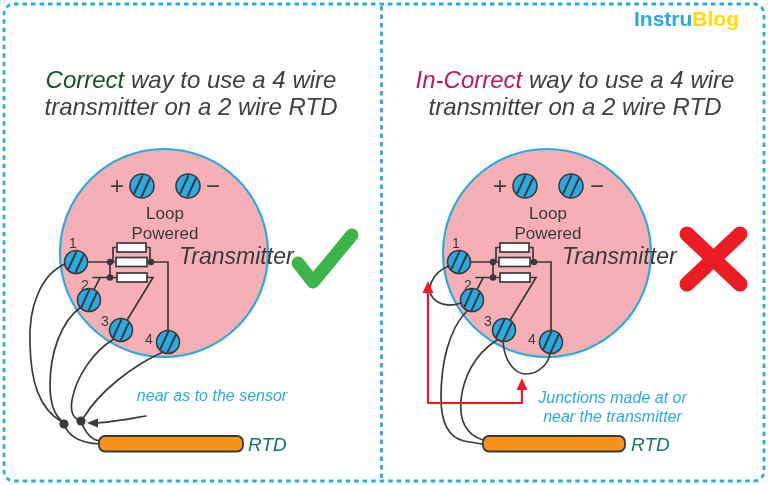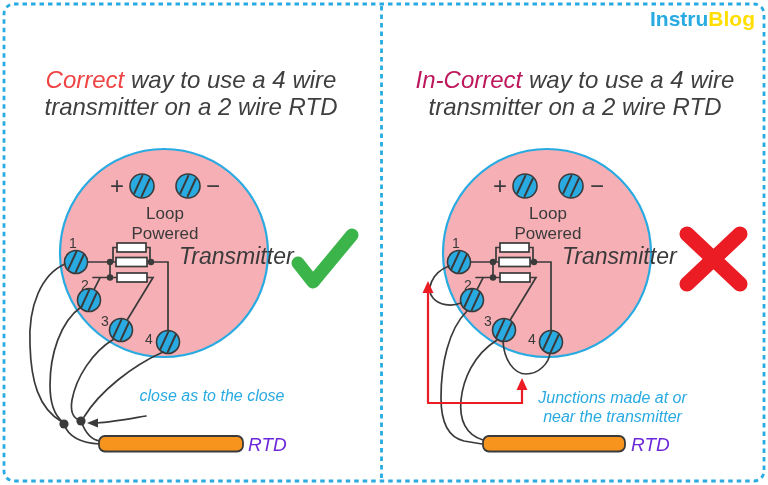--- a/index.html
+++ b/index.html
@@ -6,31 +6,31 @@
   #stage{
     position:relative;width:768px;height:485px;background:#ffffff;overflow:hidden;
     font-family:"Liberation Sans", sans-serif;color:#3a3a3a;
   }
   #stage svg{position:absolute;left:0;top:0;}
   .abs{position:absolute;}
   .title{
     font-size:24px;font-style:italic;text-align:center;line-height:27px;
     color:#3f3f3f;letter-spacing:0px;
   }
-  .hl-green{color:#ef4444;}
+  .hl-green{color:#14532d;}
   .hl-red{color:#be185d;}
   .logo{font-size:21px;font-weight:bold;letter-spacing:0px;}
   .logo .p1{color:#29abe2;}
   .logo .p2{color:#ffde00;}
   .looppow{font-size:17px;text-align:center;color:#3a3a3a;}
   .pm{font-size:24px;color:#3a3a3a;width:20px;text-align:center;line-height:24px;}
   .transmitter-label{font-size:23px;font-style:italic;color:#3a3a3a;}
   .tnum{font-size:14px;color:#3a3a3a;}
   .annot{font-size:16px;font-style:italic;color:#29abe2;text-align:center;line-height:19px;}
-  .rtd-label{font-size:19px;font-style:italic;color:#6d28d9;}
+  .rtd-label{font-size:19px;font-style:italic;color:#0f766e;}
 </style>
 </head>
 <body>
 
 <div id="stage">
 
   <svg width="768" height="485" viewBox="0 0 768 485">
 
     <rect x="4" y="4" width="760" height="477" rx="10" fill="none" stroke="#29abe2" stroke-width="2.8" stroke-dasharray="4.5 4"></rect>
     <line x1="381.5" y1="6" x2="381.5" y2="480" stroke="#29abe2" stroke-width="2.8" stroke-dasharray="4.5 4"></line>
@@ -187,21 +187,21 @@
 
       <rect x="483" y="436" width="142" height="15.5" rx="6" fill="#f7941d" stroke="#3a3a3a" stroke-width="1.8"></rect>
 
       <g stroke="#ec1c24" stroke-width="15" stroke-linecap="round">
         <line x1="687" y1="234" x2="740" y2="284"></line>
         <line x1="740" y1="234" x2="687" y2="284"></line>
       </g>
     </g>
   </svg>
 
-  <div class="abs logo" style="top:7px; right:13px;margin-left:29px;">
+  <div class="abs logo" style="top:7px; right:29px;margin-left:29px;">
     <span class="p1">Instru</span><span class="p2">Blog</span>
   </div>
 
   <div class="abs title" style="left:10px; top:66px; width:362px;">
     <div><span class="hl-green">Correct</span><span> way to use a 4 wire</span></div>
     <div>transmitter on a 2 wire RTD</div>
   </div>
 
   <div class="abs title" style="left:390px; top:66px; width:370px;">
     <div><span class="hl-red">In-Correct</span><span> way to use a 4 wire</span></div>
@@ -210,21 +210,21 @@
 
   <div class="abs pm" style="left:107px; top:174px;">+</div>
   <div class="abs pm" style="left:203px; top:174px;">−</div>
   <div class="abs looppow" style="left:115px; top:204px; width:100px;">Loop Powered</div>
   <div class="abs transmitter-label" style="left:179px; top:243px;">Transmitter</div>
   <div class="abs tnum" style="left:69px; top:235px;">1</div>
   <div class="abs tnum" style="left:81px; top:277px;">2</div>
   <div class="abs tnum" style="left:101px; top:313px;">3</div>
   <div class="abs tnum" style="left:145px; top:331px;">4</div>
   <div class="abs annot" style="left:112px; top:386px; width:200px;">
-    <div>close as to the close</div>
+    <div>near as to the sensor</div>
   </div>
   <div class="abs rtd-label" style="left:248px; top:434px;">RTD</div>
 
   <div class="abs pm" style="left:490px; top:174px;">+</div>
   <div class="abs pm" style="left:587px; top:174px;">−</div>
   <div class="abs looppow" style="left:498px; top:204px; width:100px;">Loop Powered</div>
   <div class="abs transmitter-label" style="left:562px; top:243px;">Transmitter</div>
   <div class="abs tnum" style="left:452px; top:235px;">1</div>
   <div class="abs tnum" style="left:464px; top:277px;">2</div>
   <div class="abs tnum" style="left:484px; top:313px;">3</div>

